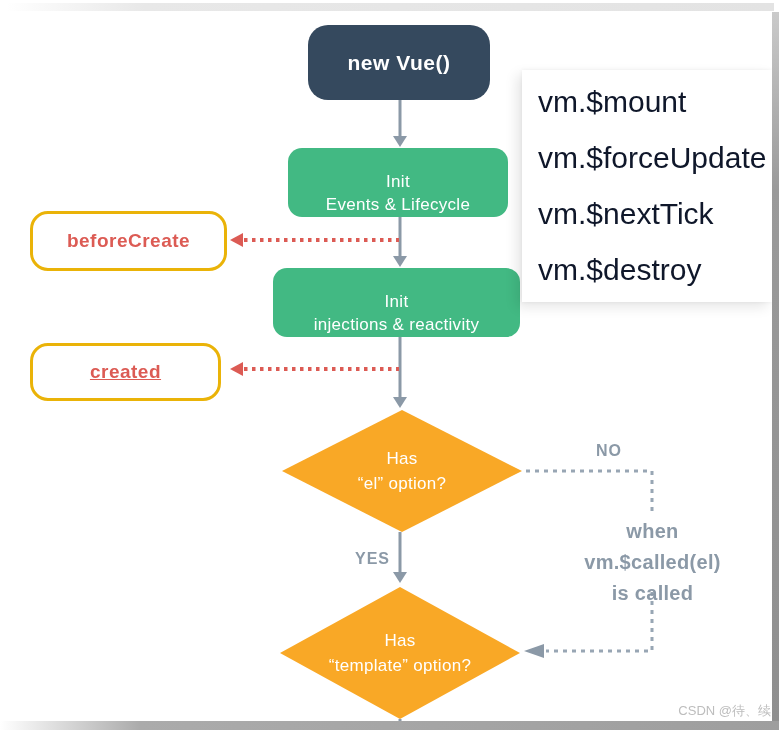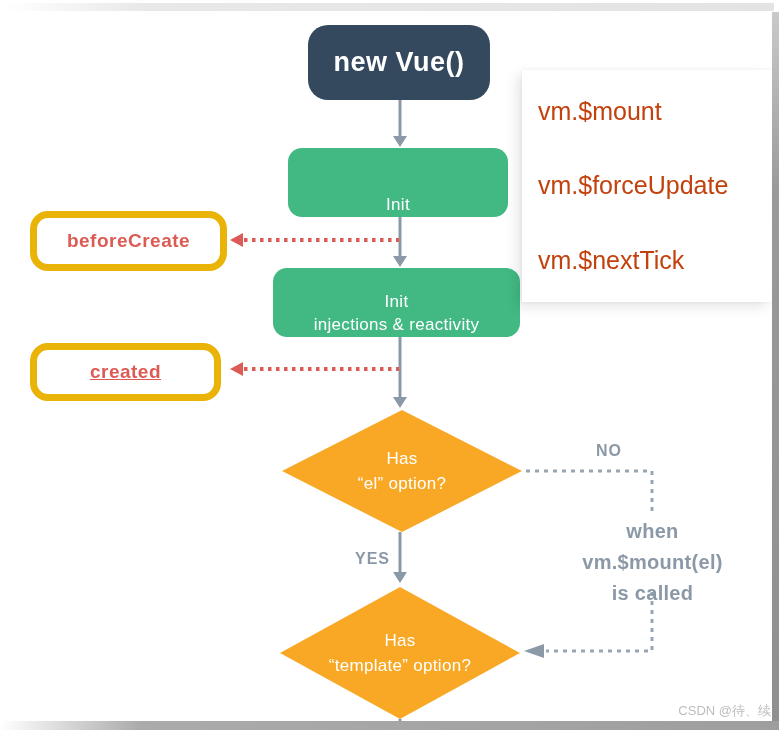--- a/index.html
+++ b/index.html
@@ -15,38 +15,38 @@
   .frame-right{top:12px;right:0;width:7px;bottom:9px;z-index:6;
     background:linear-gradient(to bottom,#cacaca,#9a9a9a 25%,#8f8f8f);}
   .frame-bottom{left:0;right:0;bottom:2px;height:9px;z-index:6;
     background:linear-gradient(to right,#ffffff,#ababab 18%,#9e9e9e);}
   
   svg.connectors{left:0;top:0;z-index:1;}
   
   .node{display:flex;align-items:center;justify-content:center;
     text-align:center;box-sizing:border-box;z-index:2;}
   .node-navy{background:#35495e;border-radius:20px;color:#fff;
-    font-size:27px;font-weight:700;letter-spacing:.5px;}
+    font-size:21px;font-weight:700;letter-spacing:.5px;}
   .node-green{background:#42b983;border-radius:14px;color:#fff;
     font-size:17px;font-weight:500;line-height:1.35;letter-spacing:.3px;align-items:flex-end;}
-  .node-hook{background:#fff;border:7px solid #eab308;border-radius:18px;
+  .node-hook{background:#fff;border:3px solid #eab308;border-radius:18px;
     color:#dc5b54;font-size:19px;font-weight:700;letter-spacing:.5px;}
   .diamond-label{display:flex;flex-direction:column;align-items:center;
     justify-content:center;text-align:center;color:#fff;font-size:17px;
     font-weight:500;line-height:1.5;letter-spacing:.3px;z-index:2;}
   .edge-label{color:#8b99a7;font-size:16px;font-weight:700;
     letter-spacing:1px;text-align:right;z-index:2;}
   .when-note{color:#8b99a7;font-size:20px;font-weight:700;line-height:1.55;
     text-align:center;letter-spacing:.3px;z-index:2;}
   
   .panel{left:522px;top:70px;width:250px;height:232px;background:#ffffff;
     box-shadow:-5px 5px 12px rgba(0,0,0,.10), 0 0 4px rgba(0,0,0,.06);
     display:flex;flex-direction:column;justify-content:space-around;
     padding:4px 0 4px 16px;box-sizing:border-box;z-index:5;}
-  .panel-item{color:#c2410c;font-size:25px;font-weight:400;}
+  .panel-item{color:#0f172a;font-size:30px;font-weight:400;}
   
   .watermark{right:8px;top:702px;color:#bdbdbd;font-size:13px;z-index:7;}
 </style>
 </head>
 <body>
 
 <svg class="connectors abs" width="779" height="732" viewBox="0 0 779 732">
 
   <line x1="400" y1="100" x2="400" y2="137" stroke="#8b99a7" stroke-width="3"></line>
   <polygon points="393,136 407,136 400,147" fill="#8b99a7"></polygon>
@@ -75,20 +75,21 @@
 <div class="abs frame-right"></div>
 <div class="abs frame-bottom"></div>
 
 <div class="abs node node-navy" style="left:308px;top:25px;width:182px;height:75px;">
   <span>new Vue()</span>
 </div>
 
 <div class="abs node node-green" style="left:288px;top:148px;width:220px;height:69px;">
   <span>
     <span style="display:block">Init</span>
+    <span style="display:block">Events &amp; Lifecycle</span>
   </span>
 </div>
 
 <div class="abs node node-hook" style="left:30px;top:211px;width:197px;height:60px;">
   <span>beforeCreate</span>
 </div>
 
 <div class="abs node node-green" style="left:273px;top:268px;width:247px;height:69px;">
   <span>
     <span style="display:block">Init</span>
@@ -107,23 +108,24 @@
 
 <div class="abs diamond-label" style="left:280px;top:587px;width:240px;height:132px;">
   <span>Has</span>
   <span>“template” option?</span>
 </div>
 
 <div class="abs edge-label" style="left:562px;top:442px;width:60px;">NO</div>
 <div class="abs edge-label" style="left:330px;top:550px;width:60px;">YES</div>
 <div class="abs when-note" style="left:570px;top:516px;width:165px;">
   <span style="display:block">when</span>
-  <span style="display:block">vm.$mount(el)</span>
+  <span style="display:block">vm.$called(el)</span>
   <span style="display:block">is called</span>
 </div>
 
 <div class="abs panel">
   <div class="panel-item">vm.$mount</div>
   <div class="panel-item">vm.$forceUpdate</div>
   <div class="panel-item">vm.$nextTick</div>
+  <div class="panel-item">vm.$destroy</div>
 </div>
 
 <div class="abs watermark">CSDN @待、续</div>
 
 </body></html>

